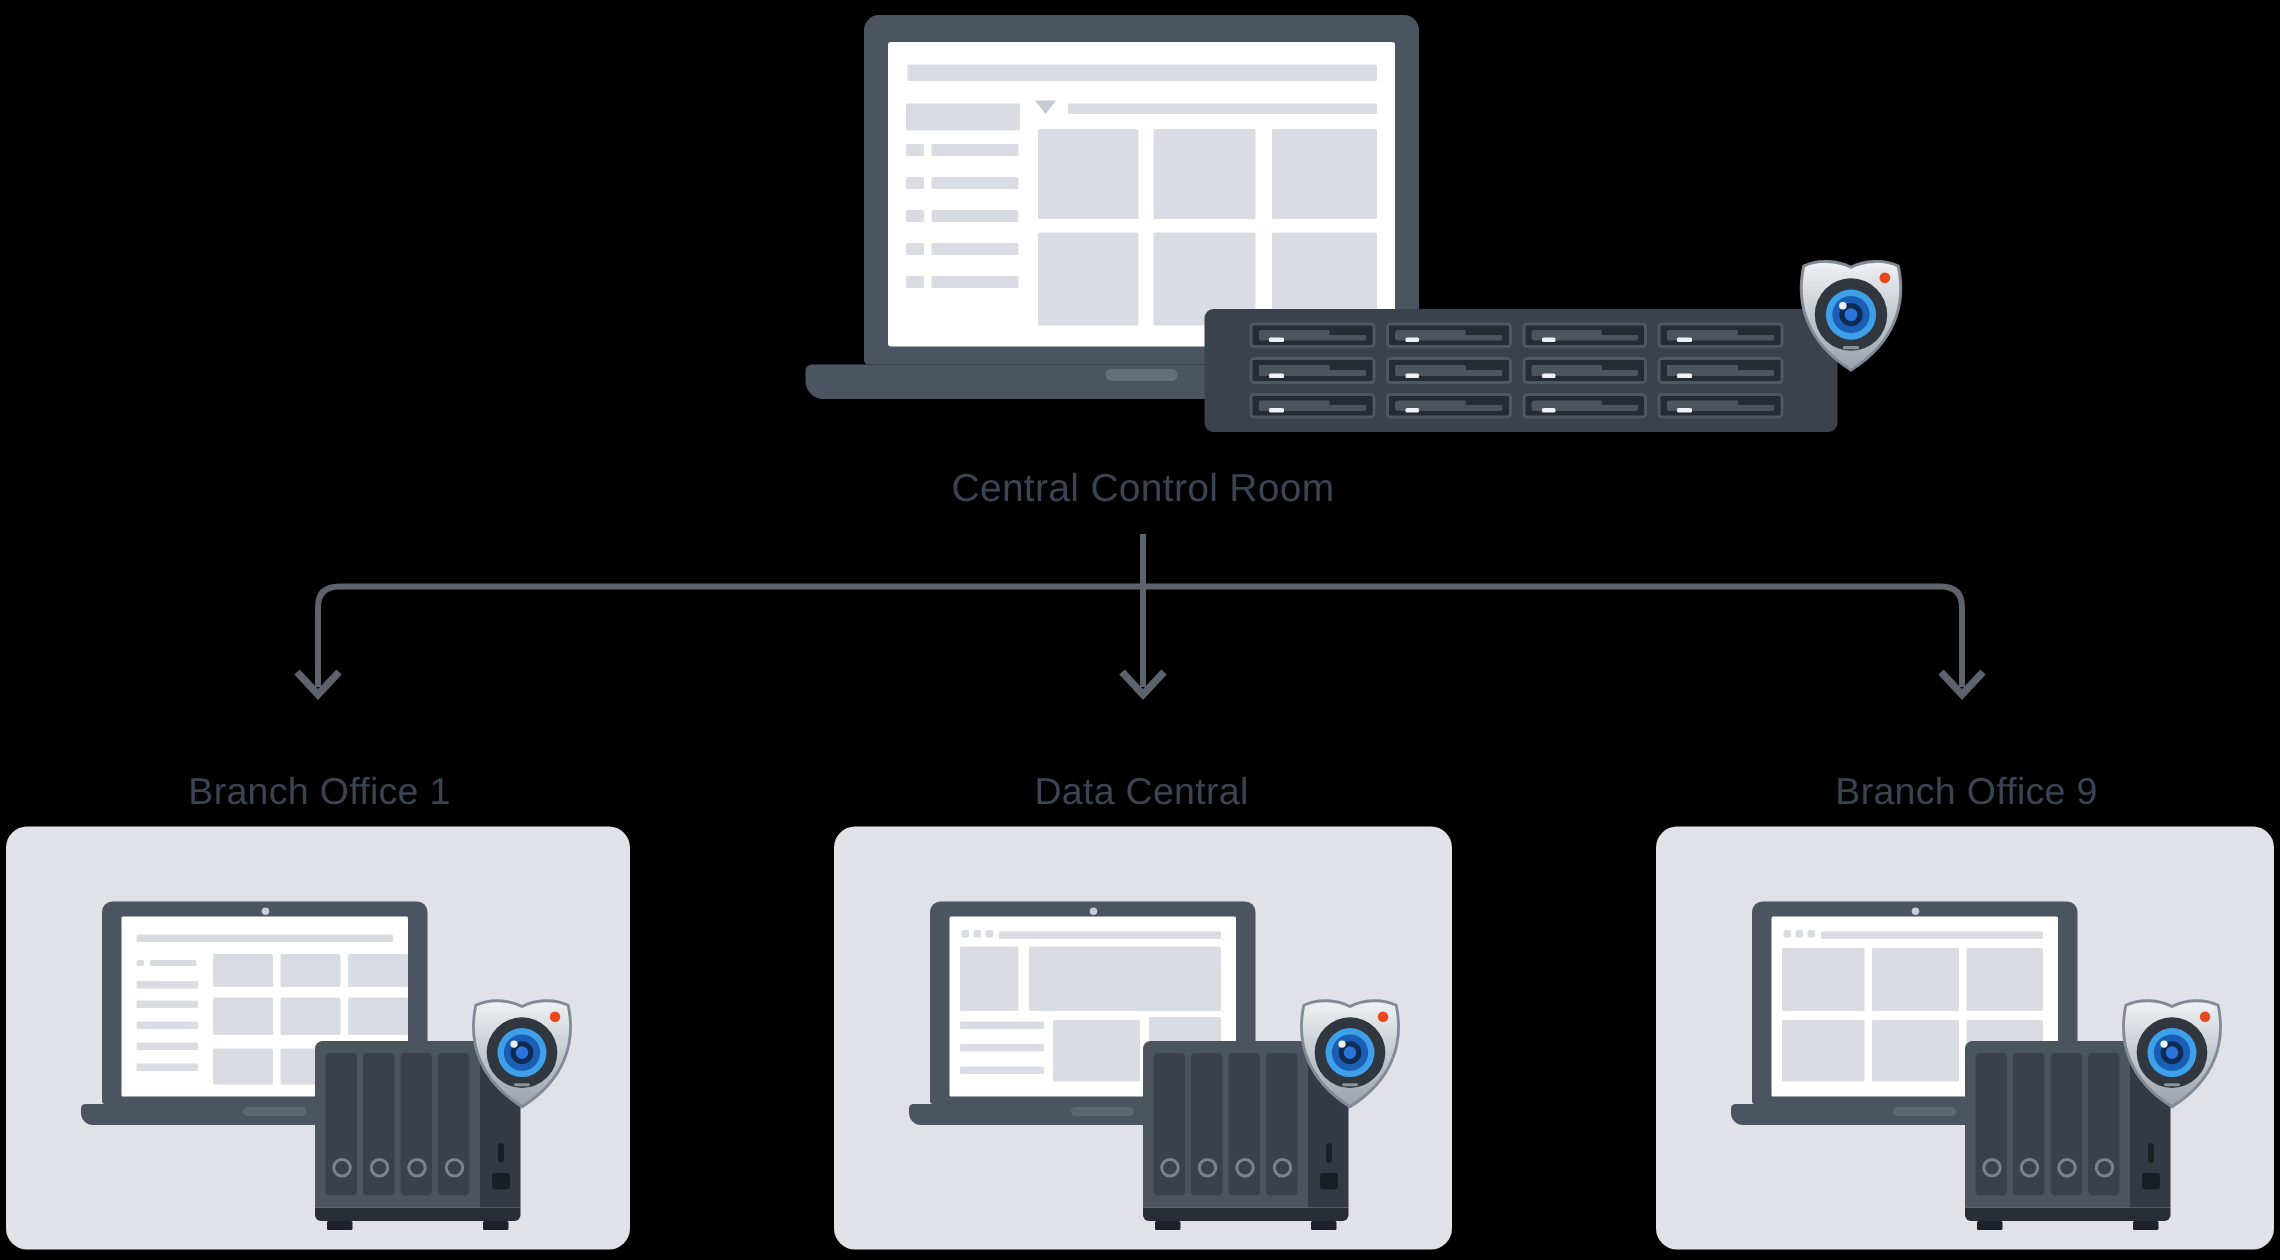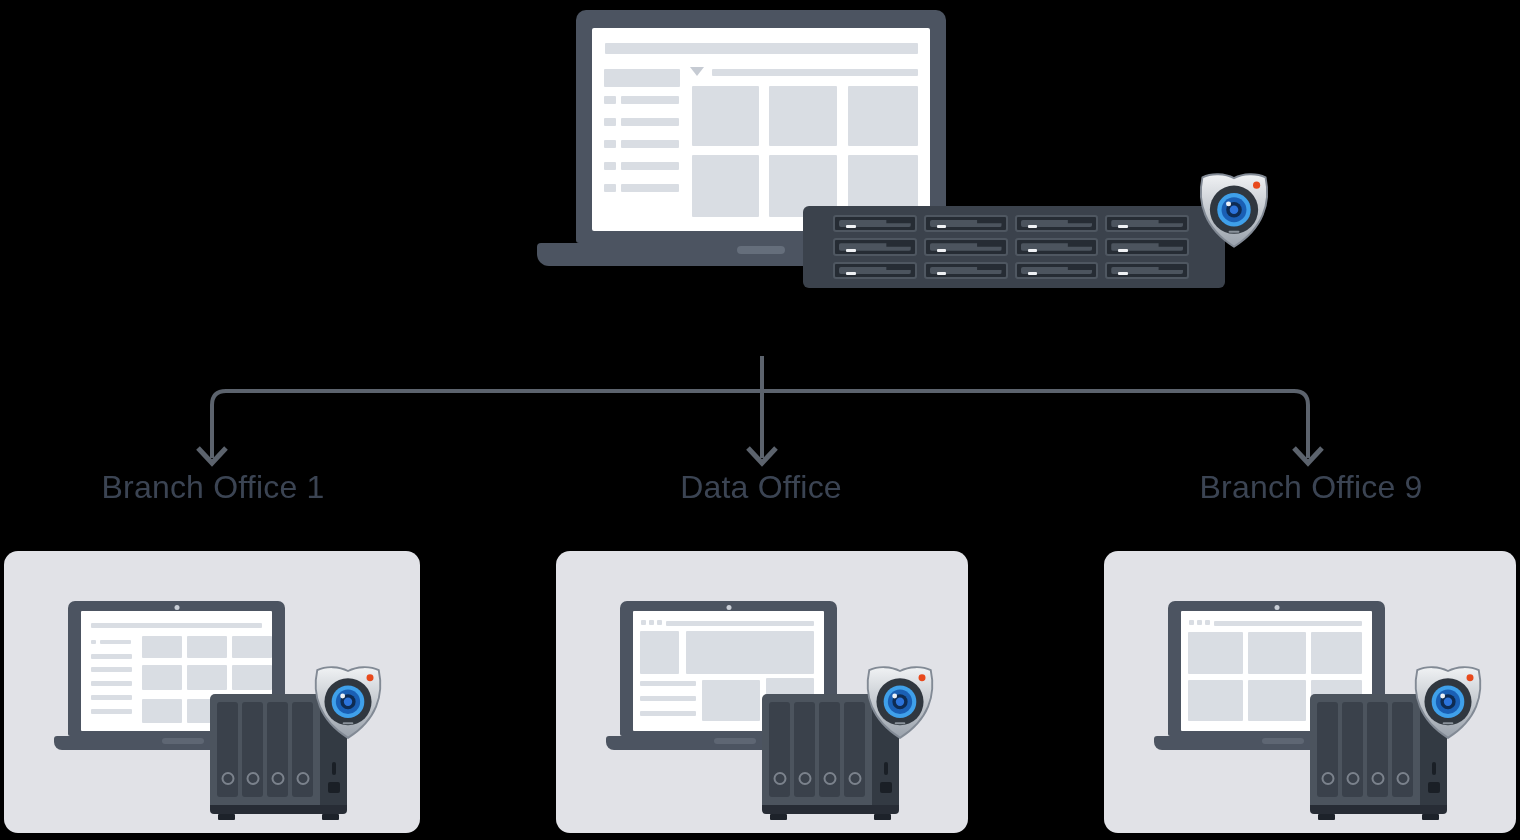--- a/index.html
+++ b/index.html
@@ -4,21 +4,21 @@
 <style>
   html,body{margin:0;padding:0;background:#000;}
   .stage{position:relative;width:1520px;height:840px;background:#000;overflow:hidden;
          font-family:"Liberation Sans",sans-serif;}
   .layer{position:absolute;inset:0;}
 
   
   .label{position:absolute;transform:translateX(-50%);font-size:26px;font-weight:500;
          color:#3B4453;white-space:nowrap;letter-spacing:.2px;}
   .label.central{left:762px;top:310px;}
-  .label.branch{top:469px;font-size:32px;}
+  .label.branch{top:514px;font-size:25px;}
 
   
   .connectors{position:absolute;left:0;top:0;pointer-events:none;}
   .connectors .ln{fill:none;stroke:#5C636D;stroke-width:4;}
   .connectors .ar{fill:none;stroke:#5C636D;stroke-width:5;stroke-linejoin:miter;}
 
   
   .laptop-lg{position:absolute;left:537px;top:10px;width:448px;height:256px;z-index:1;}
   .laptop-lg .body{position:absolute;left:39px;top:0;width:370px;height:233px;
                    background:#4C5461;border-radius:10px 10px 3px 3px;}
@@ -151,33 +151,34 @@
       <i class="bay"></i>
         <i class="bay"></i>
         <i class="bay"></i>
         <i class="bay"></i>
     </div>
 
     <svg class="cam cam-lg" viewBox="0 0 100 104">
         <use href="#g-shield"></use>
       </svg>
 
+    <div class="label central">Central Control Room</div>
   </section>
 
   <svg class="connectors" width="1520" height="840" viewBox="0 0 1520 840">
     <path class="ln" d="M762 356 V458"></path>
     <path class="ln" d="M762 391 H226 Q212 391 212 405 V458"></path>
     <path class="ln" d="M762 391 H1294 Q1308 391 1308 405 V458"></path>
     <path class="ar" d="M198 448 L212 463 L226 448"></path>
     <path class="ar" d="M748 448 L762 463 L776 448"></path>
     <path class="ar" d="M1294 448 L1308 463 L1322 448"></path>
   </svg>
 
   <div class="label branch" style="left:213px">Branch Office 1</div>
-  <div class="label branch" style="left:761px">Data Office</div>
+  <div class="label branch" style="left:761px">Data Central</div>
   <div class="label branch" style="left:1311px">Branch Office 9</div>
 
   <section class="card" style="left:4px;width:416px">
     <div class="laptop-sm">
       <div class="body">
         <div class="screen">
           <i class="mk" style="left:10px;top:12px;width:171px;height:5px"></i>
           <i class="mk" style="left:10px;top:29px;width:5px;height:4px"></i>
           <i class="mk" style="left:19px;top:29px;width:31px;height:4px"></i>
           <i class="mk" style="left:10px;top:43px;width:41px;height:5px"></i>

